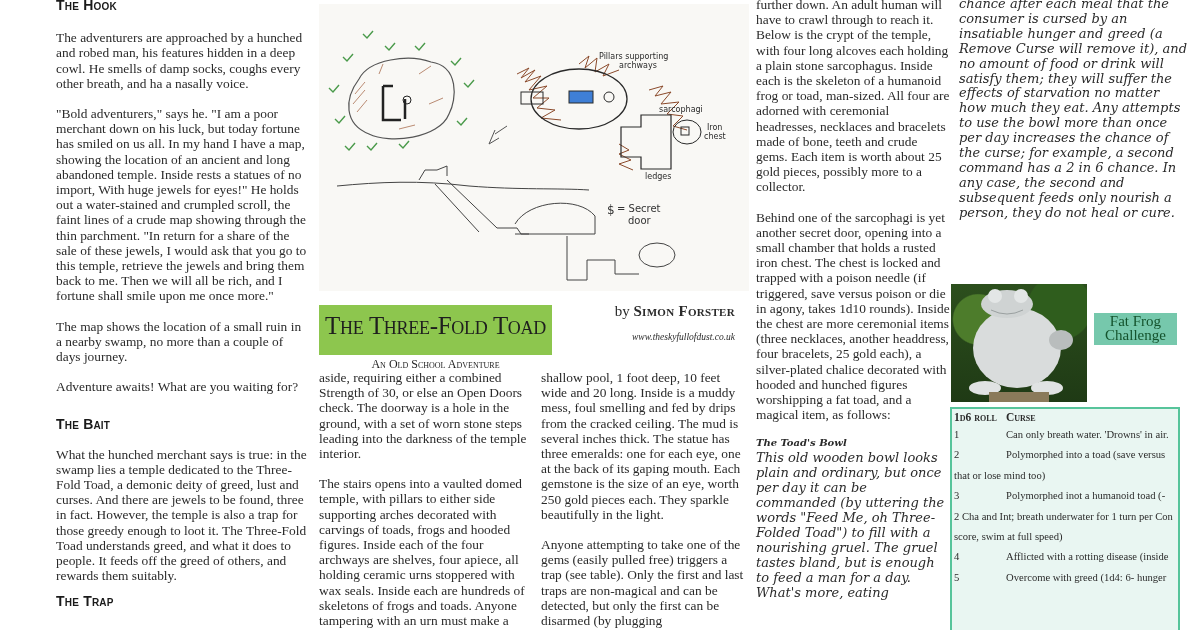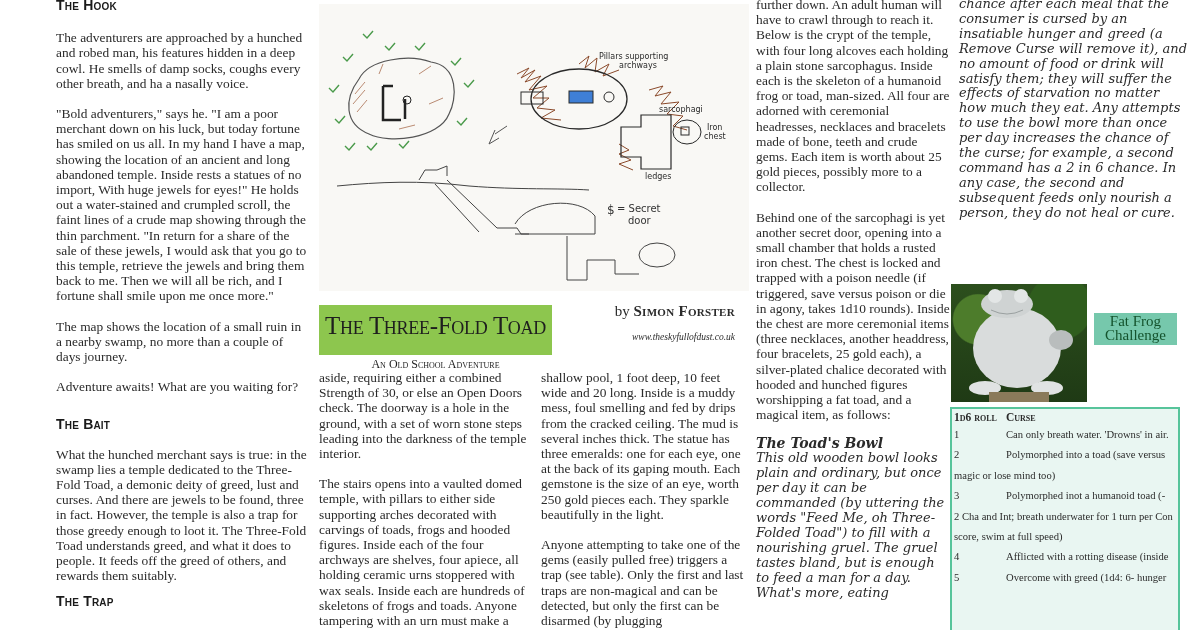--- a/index.html
+++ b/index.html
@@ -134,21 +134,21 @@
 
 <div id="c3" class="col">
   <p>shallow pool, 1 foot deep, 10 feet wide and 20 long. Inside is a muddy mess, foul smelling and fed by drips from the cracked ceiling. The mud is several inches thick. The statue has three emeralds: one for each eye, one at the back of its gaping mouth. Each gemstone is the size of an eye, worth 250 gold pieces each. They sparkle beautifully in the light.</p>
   <p>Anyone attempting to take one of the gems (easily pulled free) triggers a trap (see table). Only the first and last traps are non-magical and can be detected, but only the first can be disarmed (by plugging</p>
 </div>
 
 <div id="c4" class="col">
   <p>further down. An adult human will have to crawl through to reach it. Below is the crypt of the temple, with four long alcoves each holding a plain stone sarcophagus. Inside each is the skeleton of a humanoid frog or toad, man-sized. All four are adorned with ceremonial headresses, necklaces and bracelets made of bone, teeth and crude gems. Each item is worth about 25 gold pieces, possibly more to a collector.</p>
   <p style="margin-bottom:14px;">Behind one of the sarcophagi is yet another secret door, opening into a small chamber that holds a rusted iron chest. The chest is locked and trapped with a poison needle (if triggered, save versus poison or die in agony, takes 1d10 rounds). Inside the chest are more ceremonial items (three necklaces, another headdress, four bracelets, 25 gold each), a silver-plated chalice decorated with hooded and hunched figures worshipping a fat toad, and a magical item, as follows:</p>
   <div class="ital">
-    <div class="bold" style="font-size:14px;">The Toad's Bowl</div>
+    <div class="bold" style="font-size:10px;">The Toad's Bowl</div>
     <div>This old wooden bowl looks plain and ordinary, but once per day it can be commanded (by uttering the words "Feed Me, oh Three-Folded Toad") to fill with a nourishing gruel. The gruel tastes bland, but is enough to feed a man for a day. What's more, eating</div>
   </div>
 </div>
 
 <div id="c5" class="col ital">
   <div>chance after each meal that the consumer is cursed by an insatiable hunger and greed (a Remove Curse will remove it), and no amount of food or drink will satisfy them; they will suffer the effects of starvation no matter how much they eat. Any attempts to use the bowl more than once per day increases the chance of the curse; for example, a second command has a 2 in 6 chance. In any case, the second and subsequent feeds only nourish a person, they do not heal or cure.</div>
 </div>
 
 <div id="frog">
   <svg width="136" height="118" viewBox="0 0 136 118">
@@ -167,18 +167,18 @@
   <div>Fat Frog</div>
   <div>Challenge</div>
 </div>
 
 <div id="curse">
   <div class="hdr">
     <span class="n">1d6 roll</span><span>Curse</span>
   </div>
   <div class="row"><span class="n">1</span><span>Can only breath water. 'Drowns' in air.</span></div>
   <div class="row"><span class="n">2</span><span>Polymorphed into a toad (save versus</span></div>
-  <div class="row">magic or lose mind too)</div>
+  <div class="row">that or lose mind too)</div>
   <div class="row"><span class="n">3</span><span>Polymorphed inot a humanoid toad (-</span></div>
   <div class="row">2 Cha and Int; breath underwater for 1 turn per Con score, swim at full speed)</div>
   <div class="row"><span class="n">4</span><span>Afflicted with a rotting disease (inside</span></div>
   <div class="row"><span class="n">5</span><span>Overcome with greed (1d4: 6- hunger</span></div>
 </div>
 
 </body></html>

